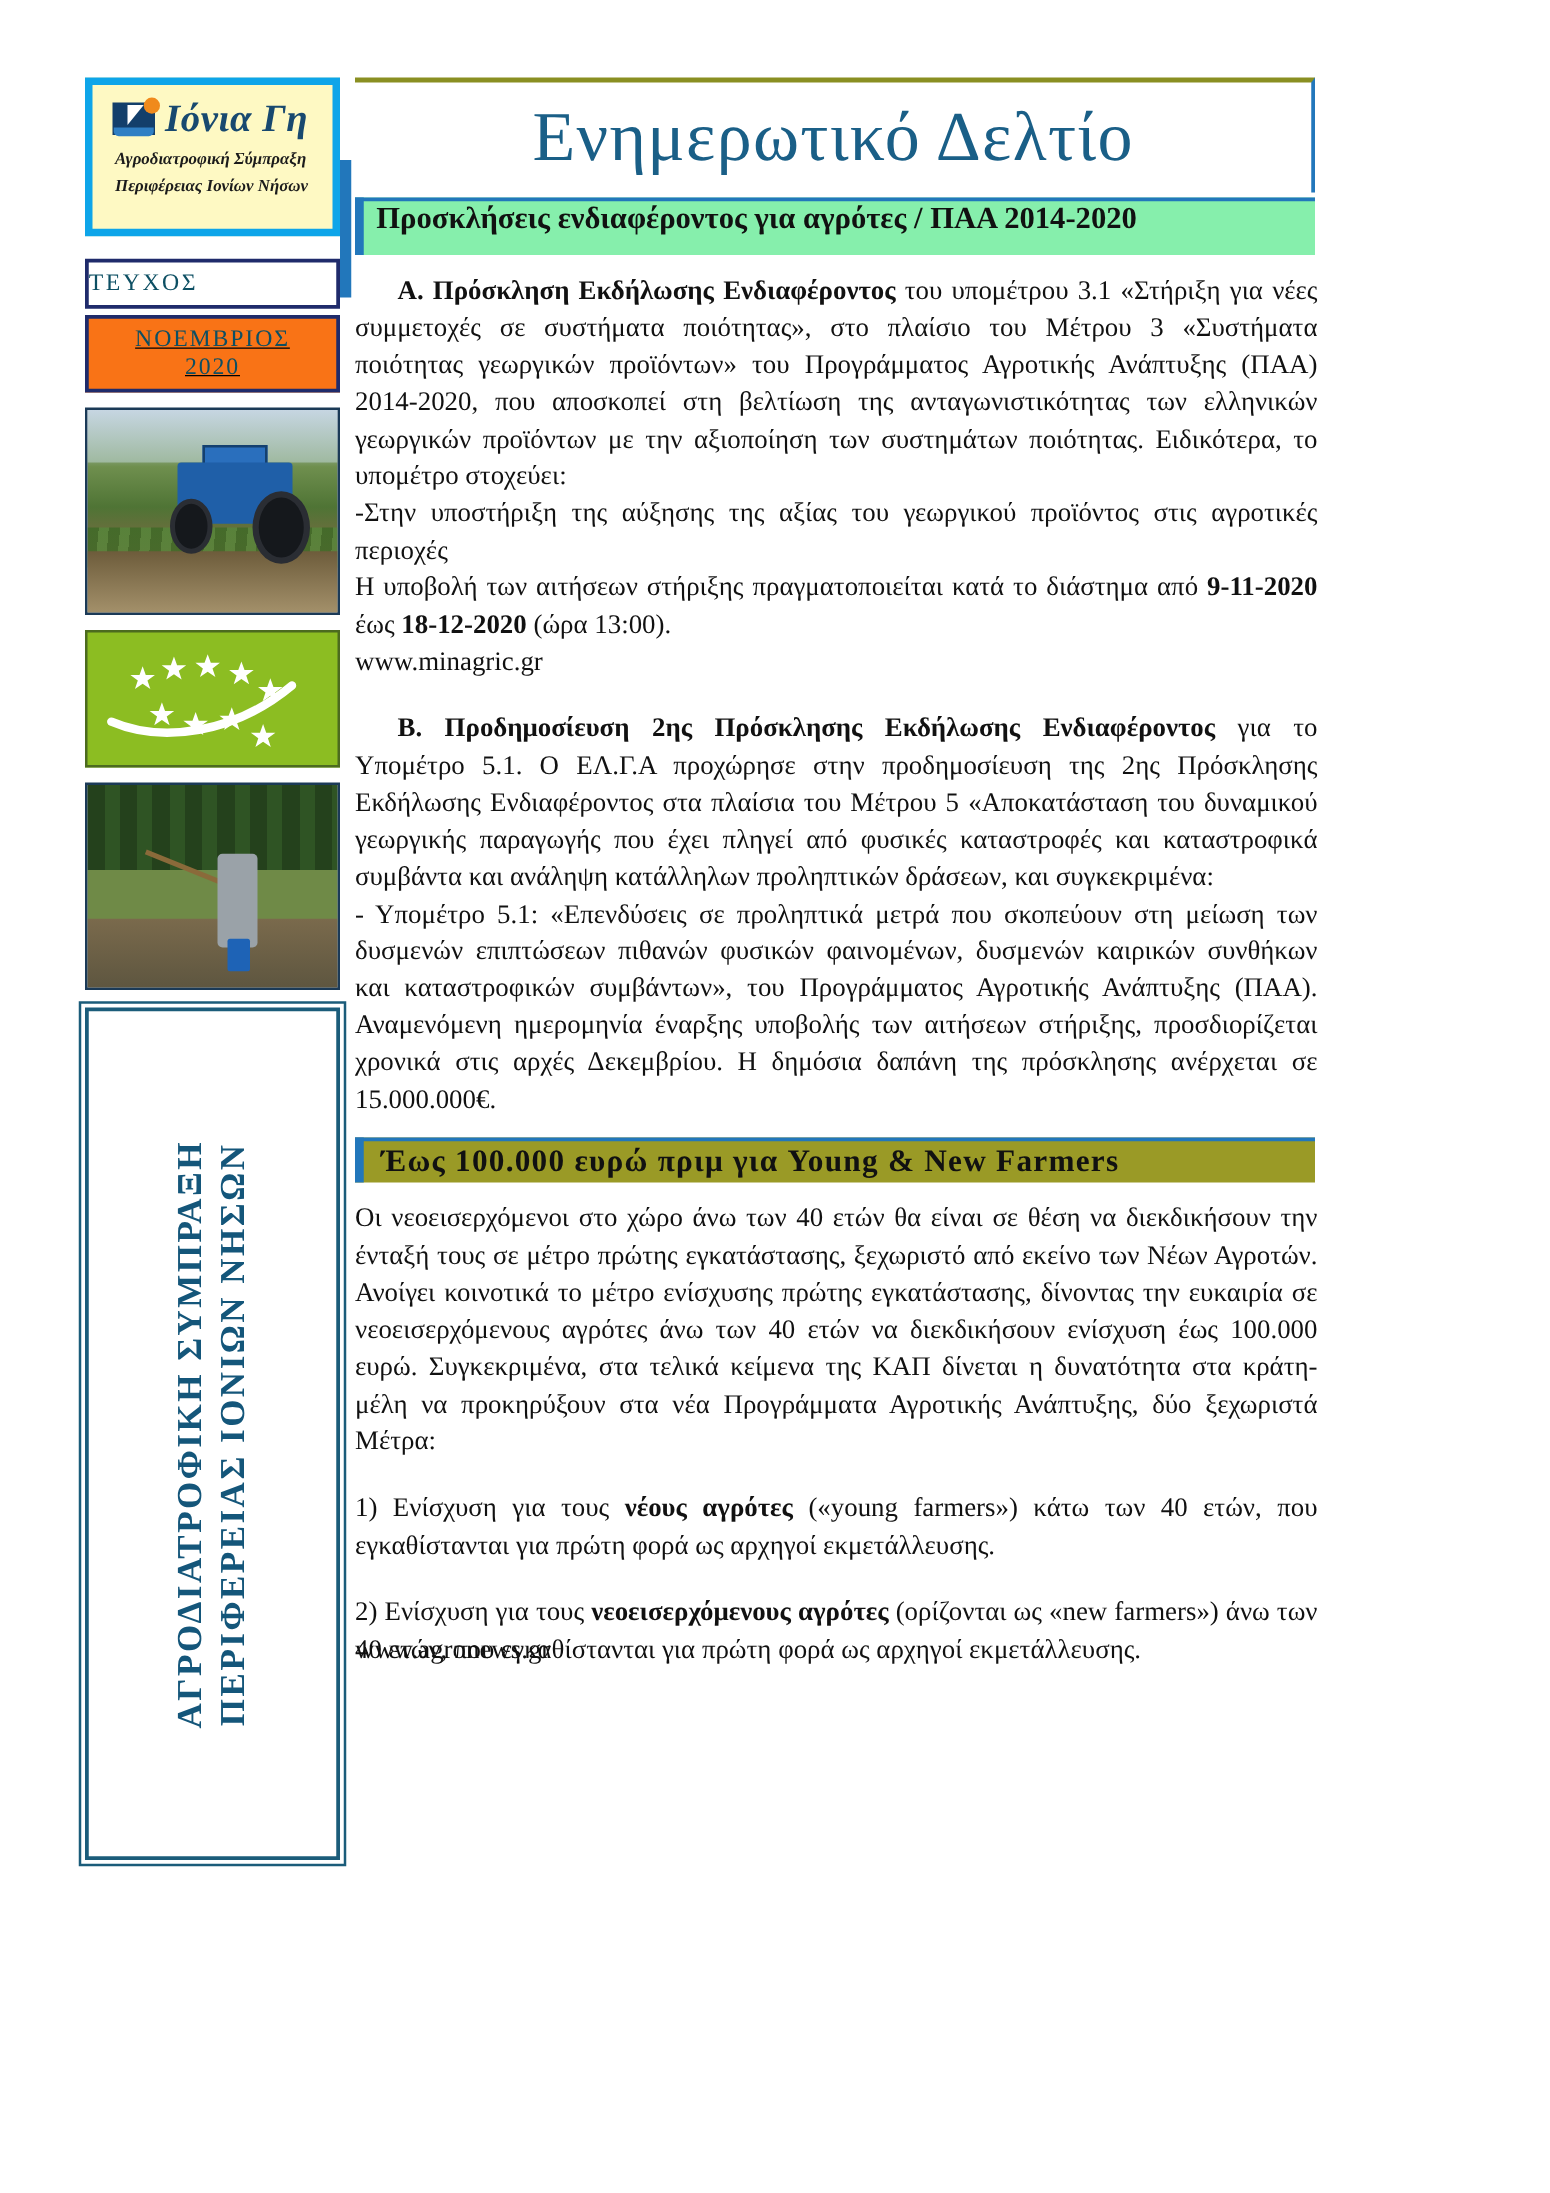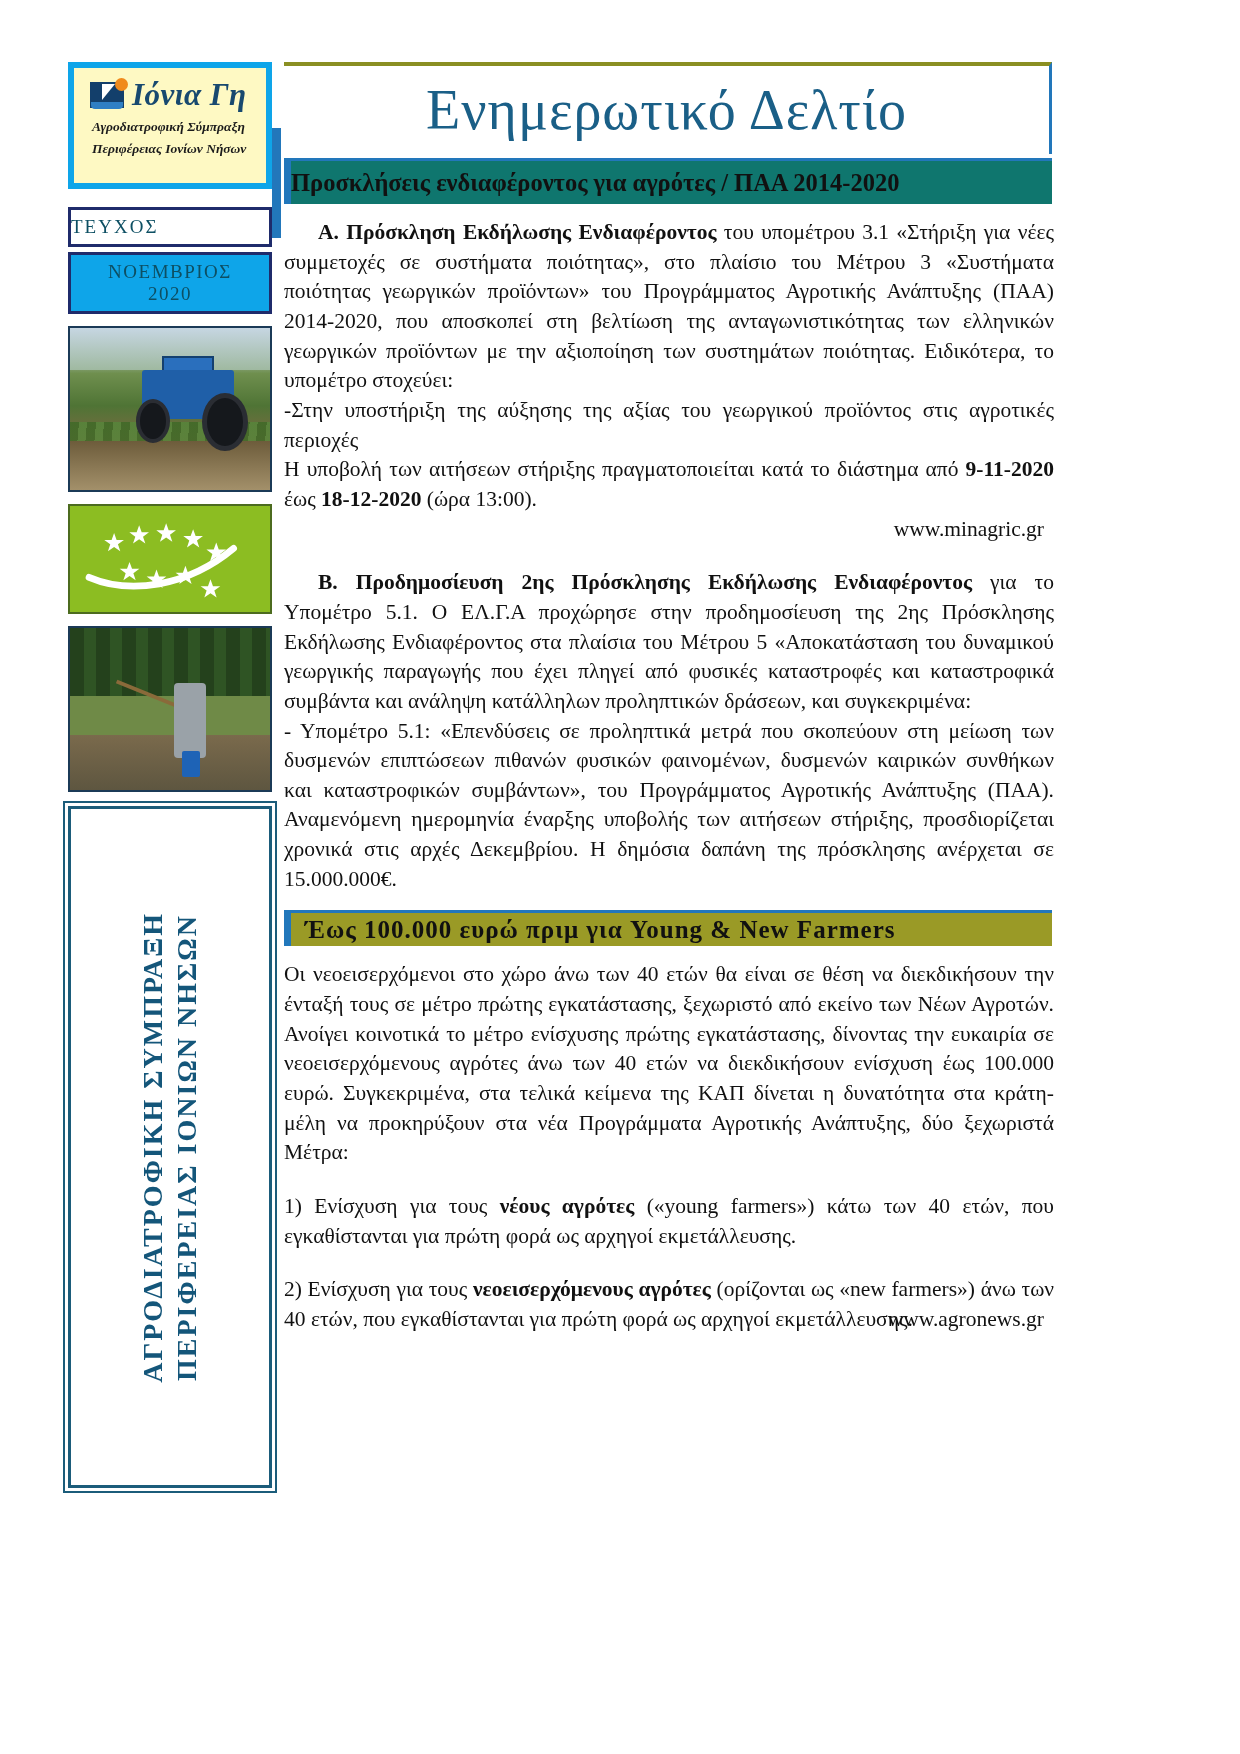--- a/index.html
+++ b/index.html
@@ -113,21 +113,22 @@
   .date-box {
     margin-top: 5px;
     width: 204px;
     height: 62px;
     border: 3px solid #1f2b6b;
     box-sizing: border-box;
     display: flex;
     flex-direction: column;
     align-items: center;
     justify-content: center;
-    background: #0ea5e9;
+    background: #f97316;
+    text-decoration: underline;
   }
   .date-box .m {
     font-family: "Liberation Serif", serif;
     font-size: 19px;
     letter-spacing: 1.5px;
     color: #0d4f63;
     line-height: 1.15;
   }
   .date-box .y {
     font-family: "Liberation Serif", serif;
@@ -236,28 +237,28 @@
     top: 66px;
     width: 9px;
     height: 110px;
     background: #2277bb;
   }
 
   .banner {
     margin-top: 4px;
     margin-left: 12px;
     width: 768px;
-    background: #0f766e;
+    background: #86efac;
     border-left: 7px solid #2277bb;
     border-top: 3px solid #2277bb;
     box-sizing: border-box;
     height: 46px;
     display: flex;
-    align-items: center;
-    padding-left: 0;
+    align-items: flex-start;
+    padding-left: 10px;
   }
   .banner-text {
     font-family: "Liberation Serif", serif;
     font-size: 24.5px;
     font-weight: bold;
     color: #111111;
   }
 
   .body-text {
     margin-top: 14px;
@@ -269,21 +270,21 @@
     color: #111111;
     text-align: justify;
   }
   .body-text p { margin: 0; }
   .body-text .indent { text-indent: 34px; }
   .body-text b { font-weight: bold; }
   .spacer-line { height: 24px; }
 
   .url-line {
     display: flex;
-    justify-content: flex-end;
+    justify-content: flex-start;
     align-items: baseline;
     width: 770px;
   }
   .url {
     font-family: "Liberation Serif", serif;
     font-size: 21.5px;
     color: #111111;
     padding-right: 10px;
   }
 

